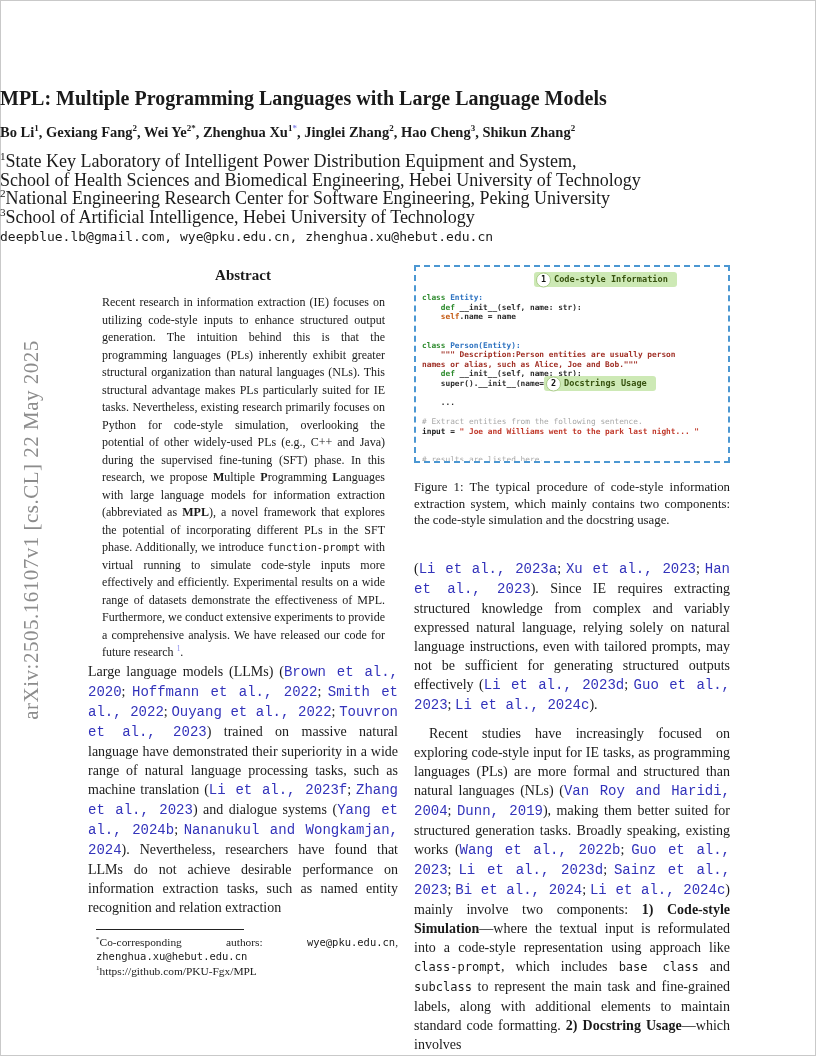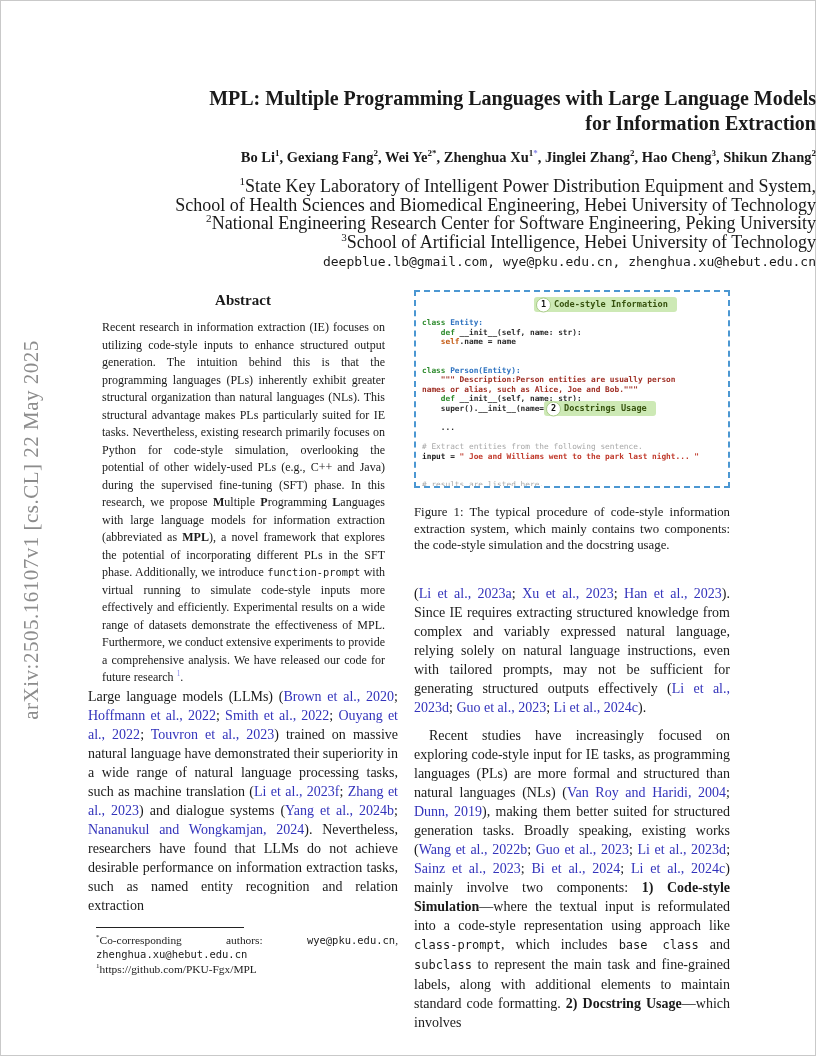--- a/index.html
+++ b/index.html
@@ -2,36 +2,36 @@
 <html><head>
 <meta charset="utf-8">
 <style>
   html,body{margin:0;padding:0;background:#fff;}
   .page{position:relative;width:816px;height:1056px;background:#fff;overflow:hidden;
         box-shadow: inset 0 0 0 1px #c9c9c9;
         font-family:"Liberation Serif", serif;color:#1a1a1a;}
   .arxiv-banner{position:absolute;left:31px;top:530px;
         transform:translate(-50%,-50%) rotate(-90deg);white-space:nowrap;
         font-size:21px;color:#8c8c8c;letter-spacing:.5px;}
-  .header{padding-top:86px;text-align:right;}
+  .header{padding-top:86px;text-align:left;}
   .title{font-size:20px;line-height:25px;font-weight:bold;}
   .authors{margin-top:13px;font-size:14.5px;font-weight:bold;}
   .affils{margin-top:11px;font-size:18px;line-height:18.5px;}
   .emails{margin-top:3px;font-family:"DejaVu Sans Mono",monospace;font-size:13px;}
   .cols{display:flex;margin:21px 0 0 88px;width:642px;gap:16px;}
   .col-left{width:310px;}
   .col-right{width:316px;}
   .abstract-heading{text-align:center;font-size:15px;font-weight:bold;margin:2px 0 10px;}
   .abstract-text{font-size:12px;line-height:17.5px;text-align:justify;padding:0 13px 0 14px;}
   .section-heading{font-size:15.5px;font-weight:bold;margin:17px 0 10px;}
   .section-heading .secnum{display:inline-block;margin-right:17px;}
   .bodypar{font-size:14px;line-height:19px;text-align:justify;margin:0 0 9px;}
   .indent{text-indent:15px;}
   .s-plain{}
-  .s-cite{color:#3333bb;}
+  .s-cite{color:#3333bb;font-family:Liberation Mono, monospace;}
   .s-bold{font-weight:bold;}
   .s-mono{font-family:"DejaVu Sans Mono",monospace;font-size:.86em;}
   .s-sup{vertical-align:super;font-size:.62em;line-height:0;}
   .s-supblue{vertical-align:super;font-size:.62em;line-height:0;color:#8181e8;}
   .footnote-block{margin-top:12px;margin-left:8px;}
   .footnote-rule{width:148px;border-top:1px solid #222;margin-bottom:5px;}
   .footnote{font-size:11.4px;line-height:14.8px;text-align:justify;}
   .footnote .s-mono{font-size:.92em;}
   .fig-box{position:relative;border:2px dashed #4b97d2;padding:7px 6px;height:180px;
            font-family:"DejaVu Sans Mono",monospace;font-size:7.8px;line-height:9.55px;
@@ -60,21 +60,20 @@
 </head>
 <body>
 
 <div class="page">
 
   <div class="arxiv-banner">arXiv:2505.16107v1  [cs.CL]  22 May 2025</div>
 
   <div class="header">
     <div class="title">
       <div>MPL: Multiple Programming Languages with Large Language Models</div>
-      <div>for Information Extraction</div>
     </div>
     <div class="authors"><span class="s-plain">Bo Li</span><span class="s-sup">1</span><span class="s-plain">, Gexiang Fang</span><span class="s-sup">2</span><span class="s-plain">, Wei Ye</span><span class="s-sup">2*</span><span class="s-plain">, Zhenghua Xu</span><span class="s-sup">1</span><span class="s-supblue">*</span><span class="s-plain">, Jinglei Zhang</span><span class="s-sup">2</span><span class="s-plain">, Hao Cheng</span><span class="s-sup">3</span><span class="s-plain">, Shikun Zhang</span><span class="s-sup">2</span></div>
     <div class="affils">
       <div><span class="s-sup">1</span><span class="s-plain">State Key Laboratory of Intelligent Power Distribution Equipment and System,</span></div>
       <div><span class="s-plain">School of Health Sciences and Biomedical Engineering, Hebei University of Technology</span></div>
       <div><span class="s-sup">2</span><span class="s-plain">National Engineering Research Center for Software Engineering, Peking University</span></div>
       <div><span class="s-sup">3</span><span class="s-plain">School of Artificial Intelligence, Hebei University of Technology</span></div>
     </div>
     <div class="emails">deepblue.lb@gmail.com, wye@pku.edu.cn, zhenghua.xu@hebut.edu.cn</div>
   </div>

